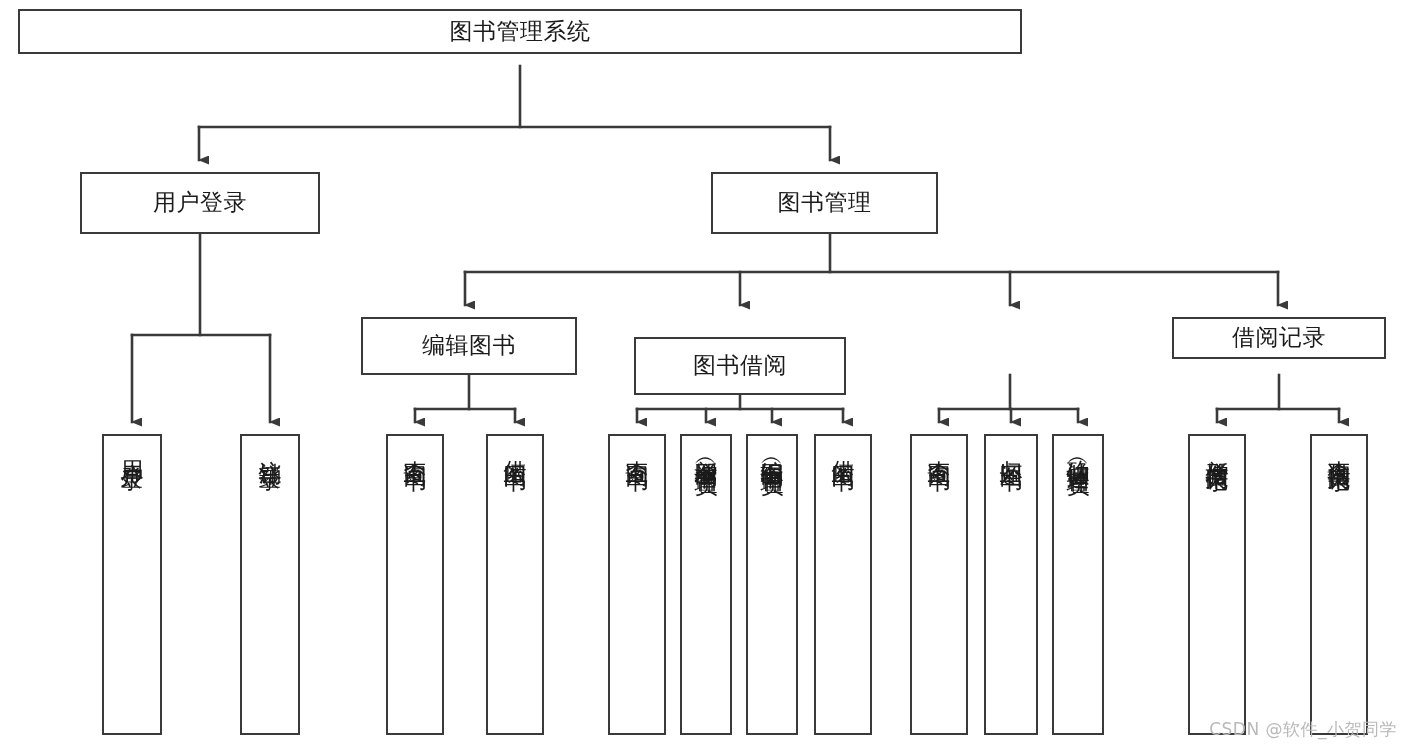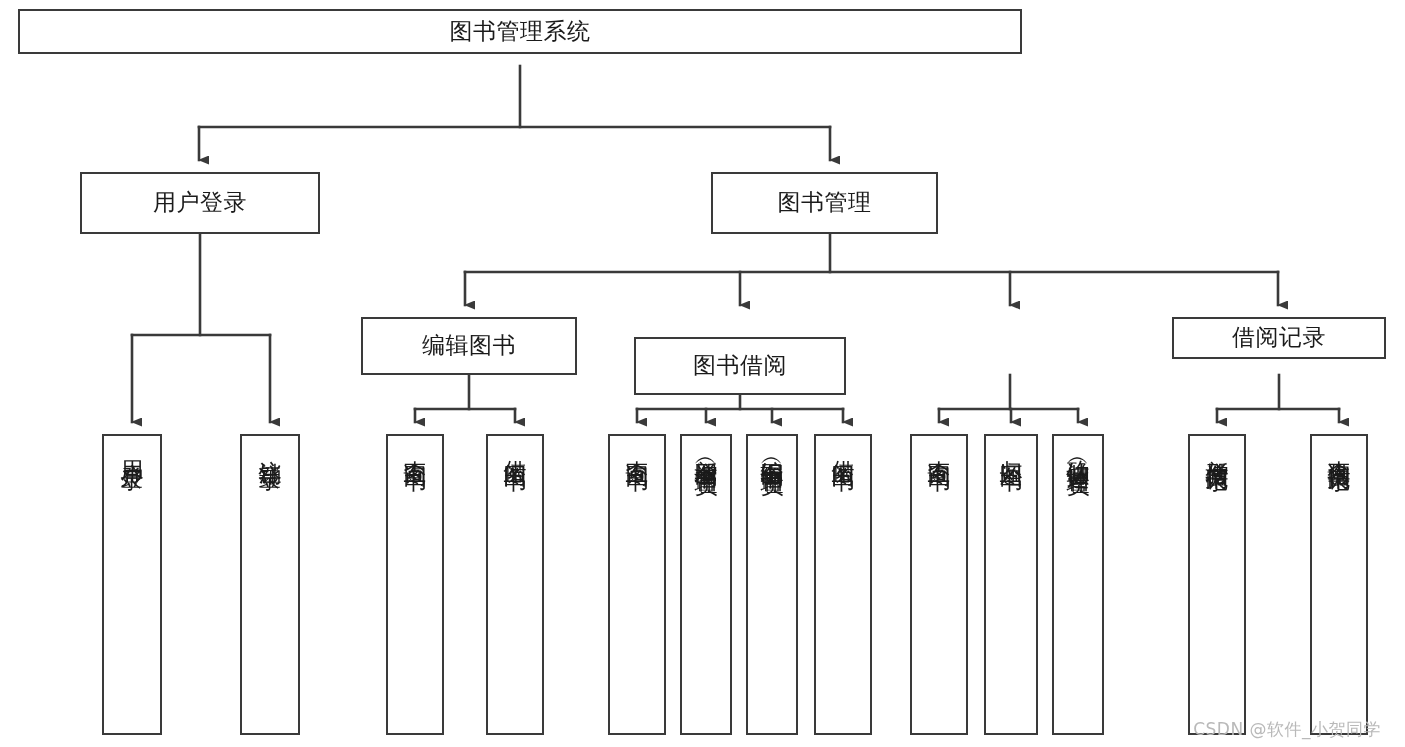--- a/index.html
+++ b/index.html
@@ -62,21 +62,21 @@
     font-size: 23px;
     line-height: 1.0;
     letter-spacing: 3px;
     white-space: nowrap;
   }
   .node.v.tall .txt {
     letter-spacing: 2px;
   }
   #watermark {
     position: absolute;
-    right: 24px;
+    right: 8px;
     bottom: 6px;
     font-size: 17px;
     color: #b9b9b9;
     letter-spacing: 0.5px;
     white-space: nowrap;
     user-select: none;
   }
 </style>
 </head>
 <body>

